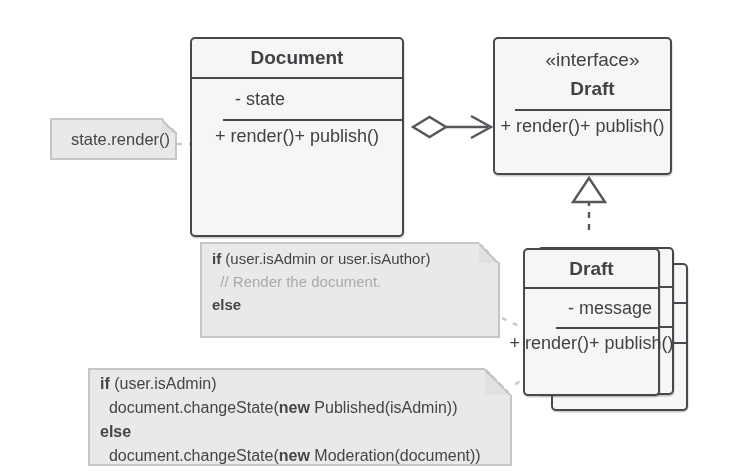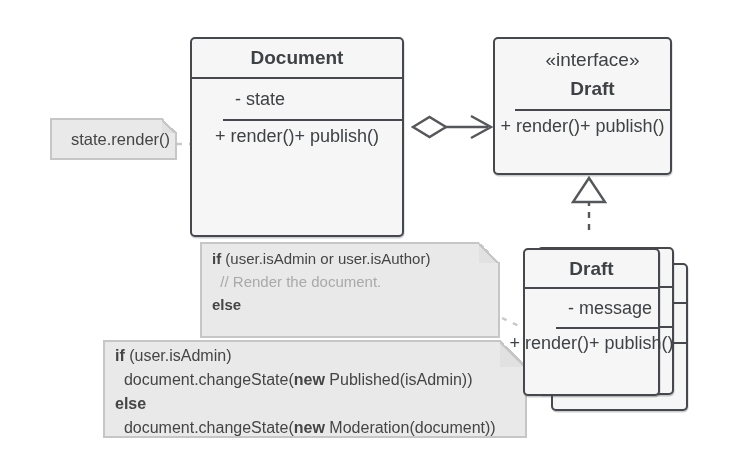--- a/index.html
+++ b/index.html
@@ -71,22 +71,22 @@
   }
   .note-line{white-space:pre;}
   .seg-kw{font-weight:bold;}
   .seg-comment{color:var(--note-comment,#a9a9a9);}
 
   .note-sm{left:50px;top:118px;width:127px;height:42px;--fold:15px;
     display:flex;align-items:center;font-size:16.5px;padding-left:19px;}
   .note-md{left:200px;top:242px;width:300px;height:96px;--fold:21px;
     font-size:15px;padding:3px 0 0 10px;}
   .note-md .note-line{line-height:23px;}
-  .note-lg{left:88px;top:340px;width:424px;height:98px;--fold:27px;
-    font-size:16px;padding:2px 0 0 10px;margin-left:15px;}
+  .note-lg{left:88px;top:368px;width:424px;height:98px;--fold:27px;
+    font-size:16px;padding:2px 0 0 10px;}
   .note-lg .note-line{line-height:24px;}
 </style>
 </head>
 <body>
 
 <div class="canvas">
 
   <svg class="edges" width="737" height="472" viewBox="0 0 737 472">
     
     <line class="nedge" x1="177" y1="144" x2="198" y2="144"></line>

